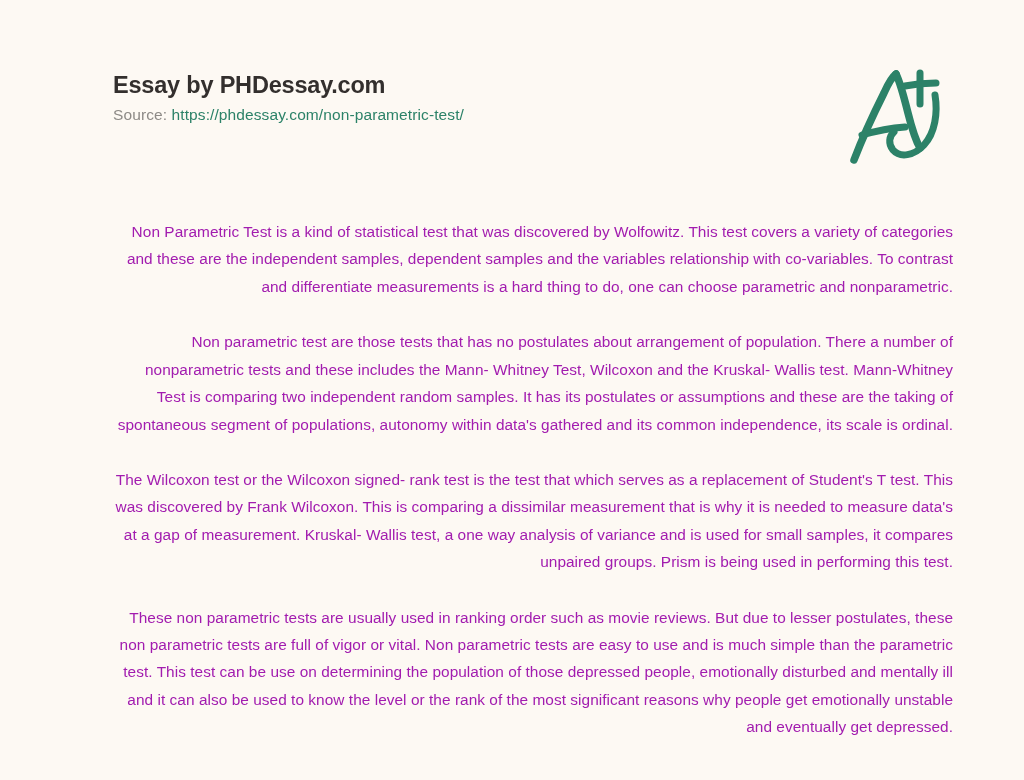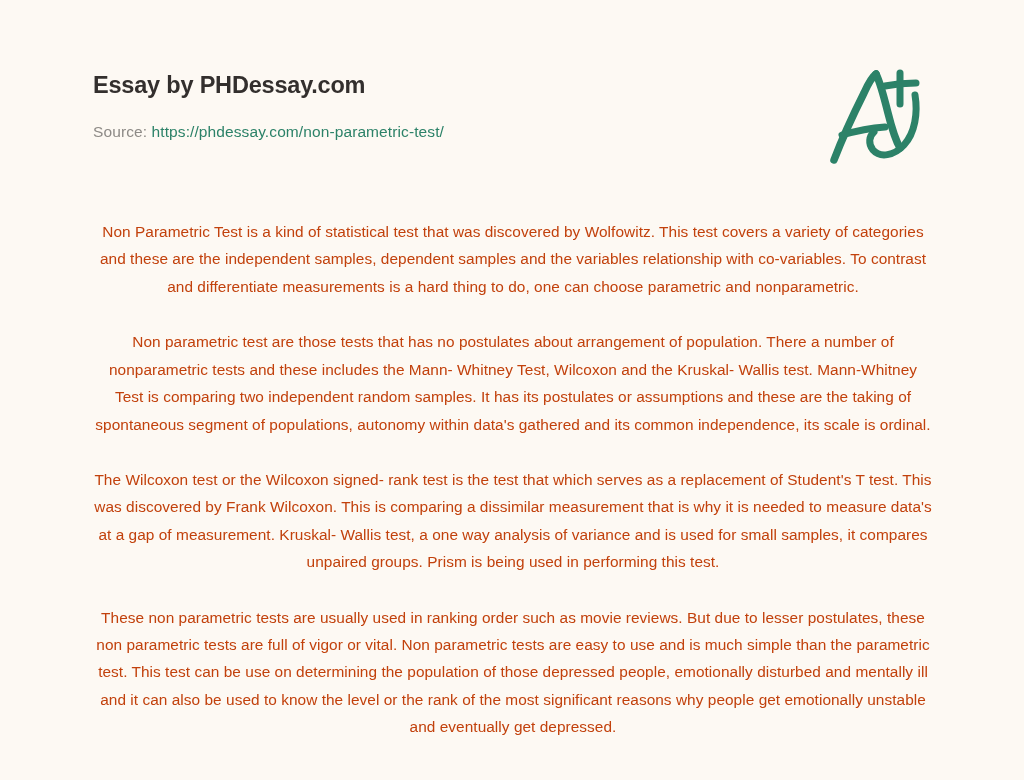--- a/index.html
+++ b/index.html
@@ -13,20 +13,21 @@
     font-family: "Liberation Sans", sans-serif;
     overflow: hidden;
     position: relative;
   }
 
   .page {
     position: relative;
     width: 824px;
     height: 780px;
     box-sizing: border-box;
+    margin-left: 20px;
   }
 
   
   .header {
     position: absolute;
     left: 0;
     top: 0;
     width: 1024px;
     height: 200px;
   }
@@ -38,21 +39,21 @@
     font-size: 23.5px;
     font-weight: bold;
     color: #332f2d;
     letter-spacing: -0.2px;
     white-space: nowrap;
   }
 
   .source-line {
     position: absolute;
     left: 93px;
-    top: 123px;
+    top: 106px;
     font-size: 15.5px;
     color: #8d8a86;
     white-space: nowrap;
     letter-spacing: 0.1px;
   }
   .source-link {
     color: #2c8268;
     text-decoration: none;
   }
 
@@ -80,23 +81,23 @@
     color: #24211f;
     letter-spacing: -0.3px;
     margin: 0 0 42px 0;
     line-height: 1.2;
   }
 
   .article-body p {
     margin: 0 0 28px 0;
     font-size: 15.4px;
     line-height: 1.78;
-    color: #c2410c;
+    color: #a21caf;
     letter-spacing: 0.05px;
-    text-align: center;
+    text-align: right;
   }
   .article-body p:last-child { margin-bottom: 0; }
 </style>
 </head>
 <body>
 
 <div class="page">
 
   <div class="header">
 

